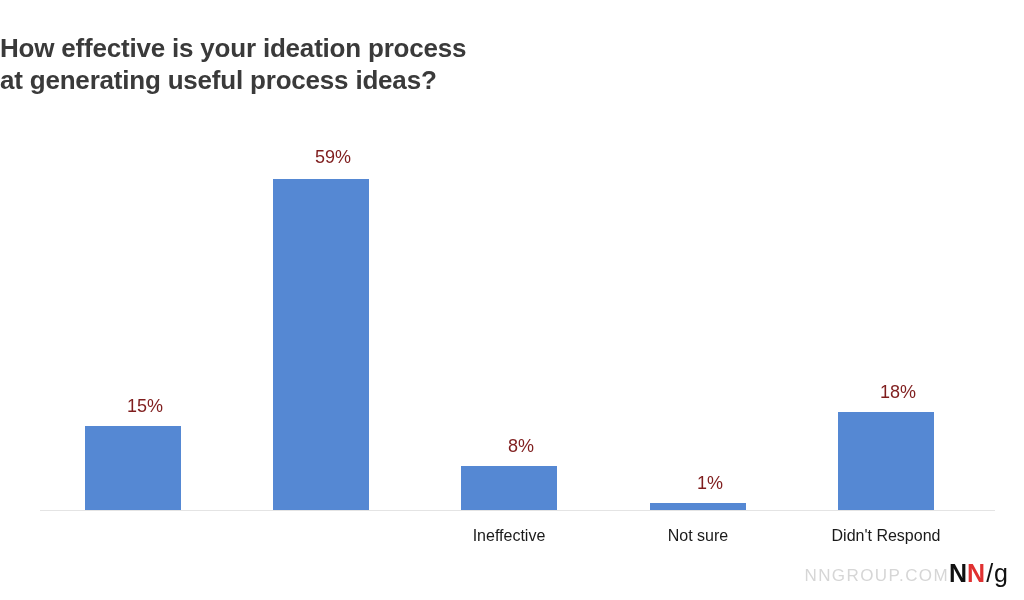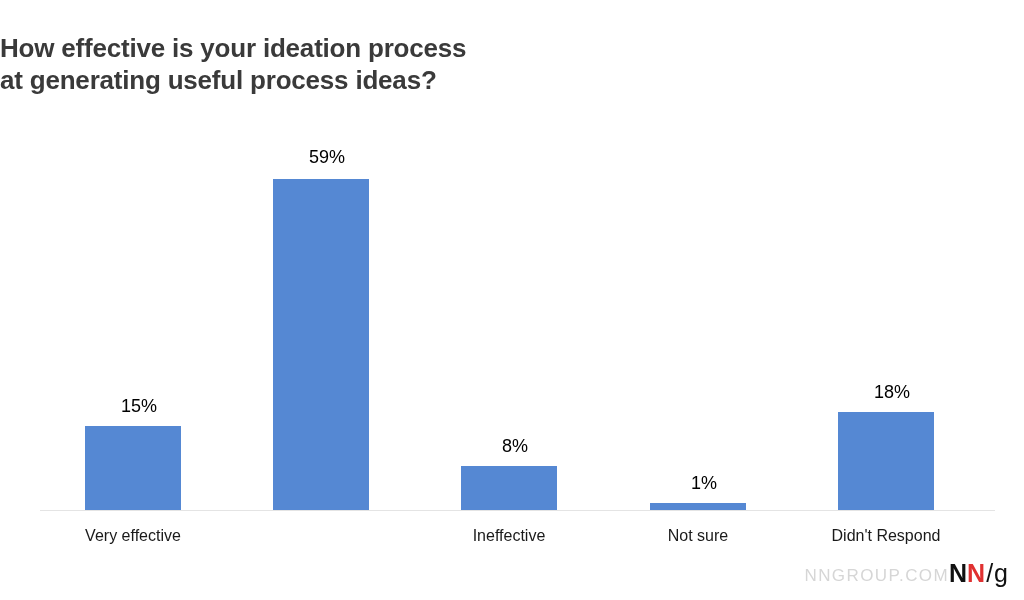--- a/index.html
+++ b/index.html
@@ -63,25 +63,25 @@
   }
   .bar-rect {
     position: absolute;
     left: 46px;
     width: 96px;
     bottom: 90px; 
     background: #5588d3;
   }
   .bar-value {
     position: absolute;
-    left: 6px;
+    left: 12px;
     width: 188px;
     text-align: center;
     font-size: 18px;
-    color: #000000;
+    color: #7f1d1d;
     line-height: 20px;
   }
   .bar-label {
     position: absolute;
     left: 0;
     top: 526px;
     width: 188px;
     text-align: center;
     font-size: 16px;
     color: #1a1a1a;
@@ -137,21 +137,20 @@
     <span class="title-line">at generating useful process ideas?</span>
   </div>
 
   <div id="plot-area">
 
     <div id="axis-line"></div>
 
     <div class="bar-group" style="left:39px;">
       <div class="bar-value" style="top:396px;">15%</div>
       <div class="bar-rect" style="height:84px;"></div>
-      <div class="bar-label">Very effective</div>
     </div>
 
     <div class="bar-group" style="left:227px;">
       <div class="bar-value" style="top:147px;">59%</div>
       <div class="bar-rect" style="height:331px;"></div>
     </div>
 
     <div class="bar-group" style="left:415px;">
       <div class="bar-value" style="top:436px;">8%</div>
       <div class="bar-rect" style="height:44px;"></div>

